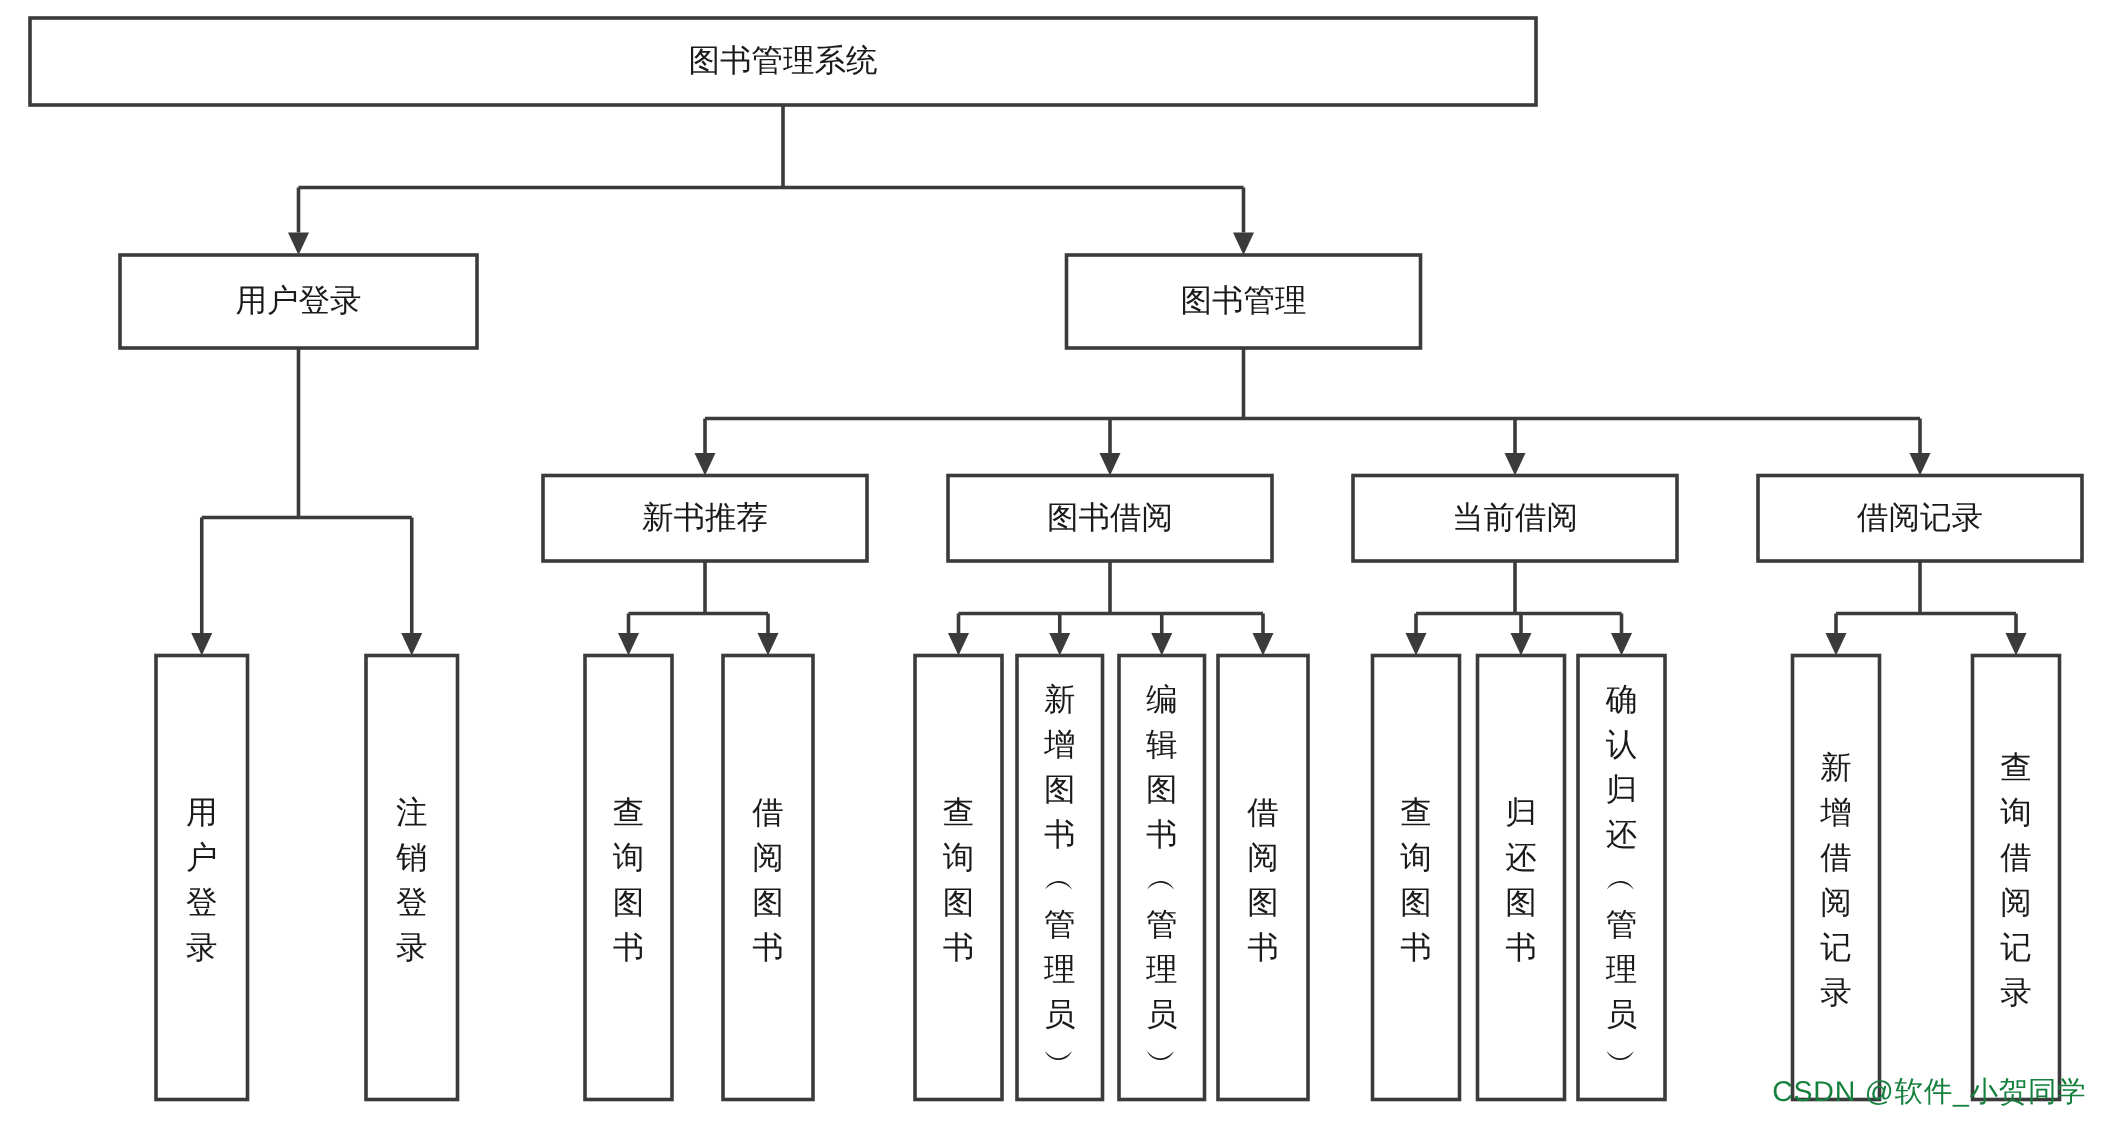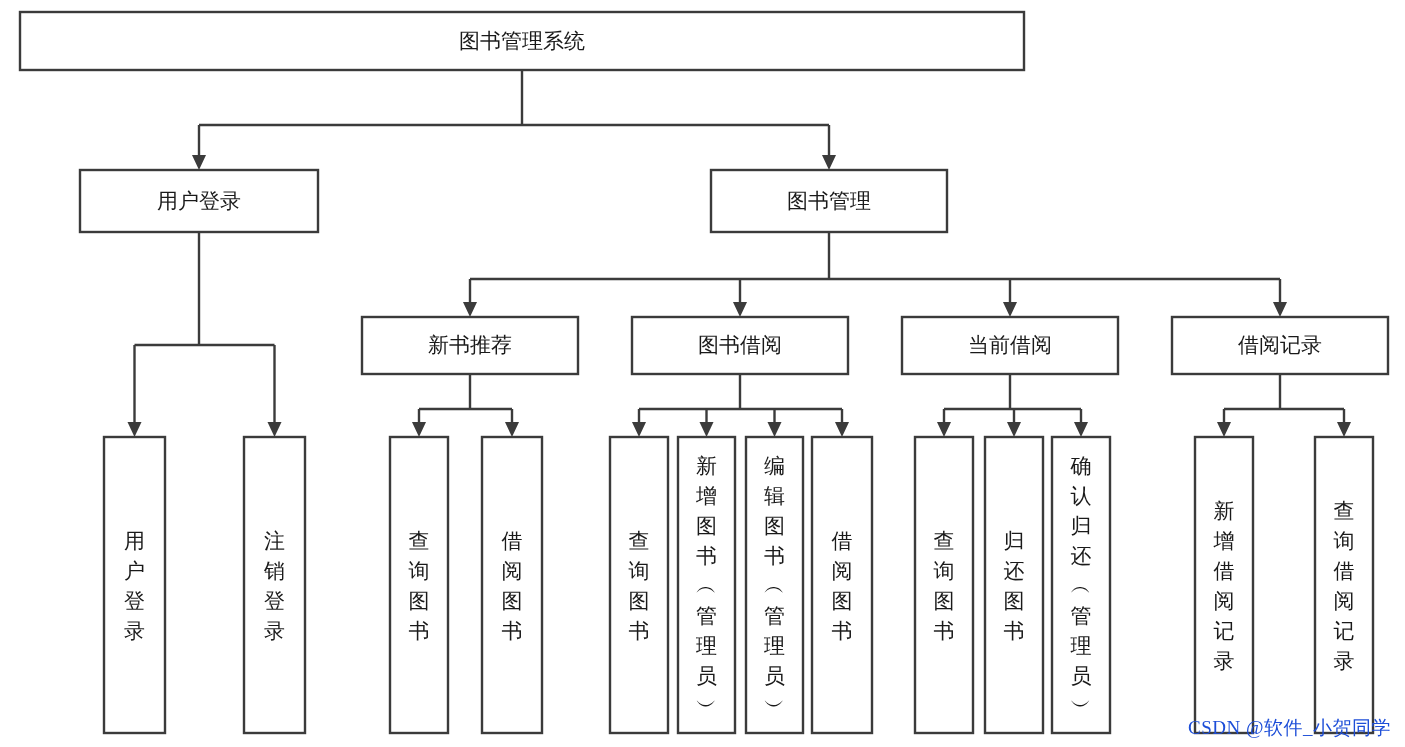--- a/index.html
+++ b/index.html
@@ -54,23 +54,23 @@
     stroke-linecap: butt;
   }
   .arrow-head {
     fill: #3b3b3b;
     stroke: none;
   }
   .watermark {
     position: absolute;
     right: 14px;
     bottom: 6px;
-    font-family: Liberation Serif, serif;
+    font-family: Liberation Sans, sans-serif;
     font-size: 19px;
-    color: #1d4ed8;
+    color: #15803d;
     letter-spacing: 0.5px;
     white-space: nowrap;
     user-select: none;
   }
 </style>
 </head>
 <body>
 
 <div id="diagram-root">
   <svg class="diagram-canvas" viewBox="0 0 1405 747">

